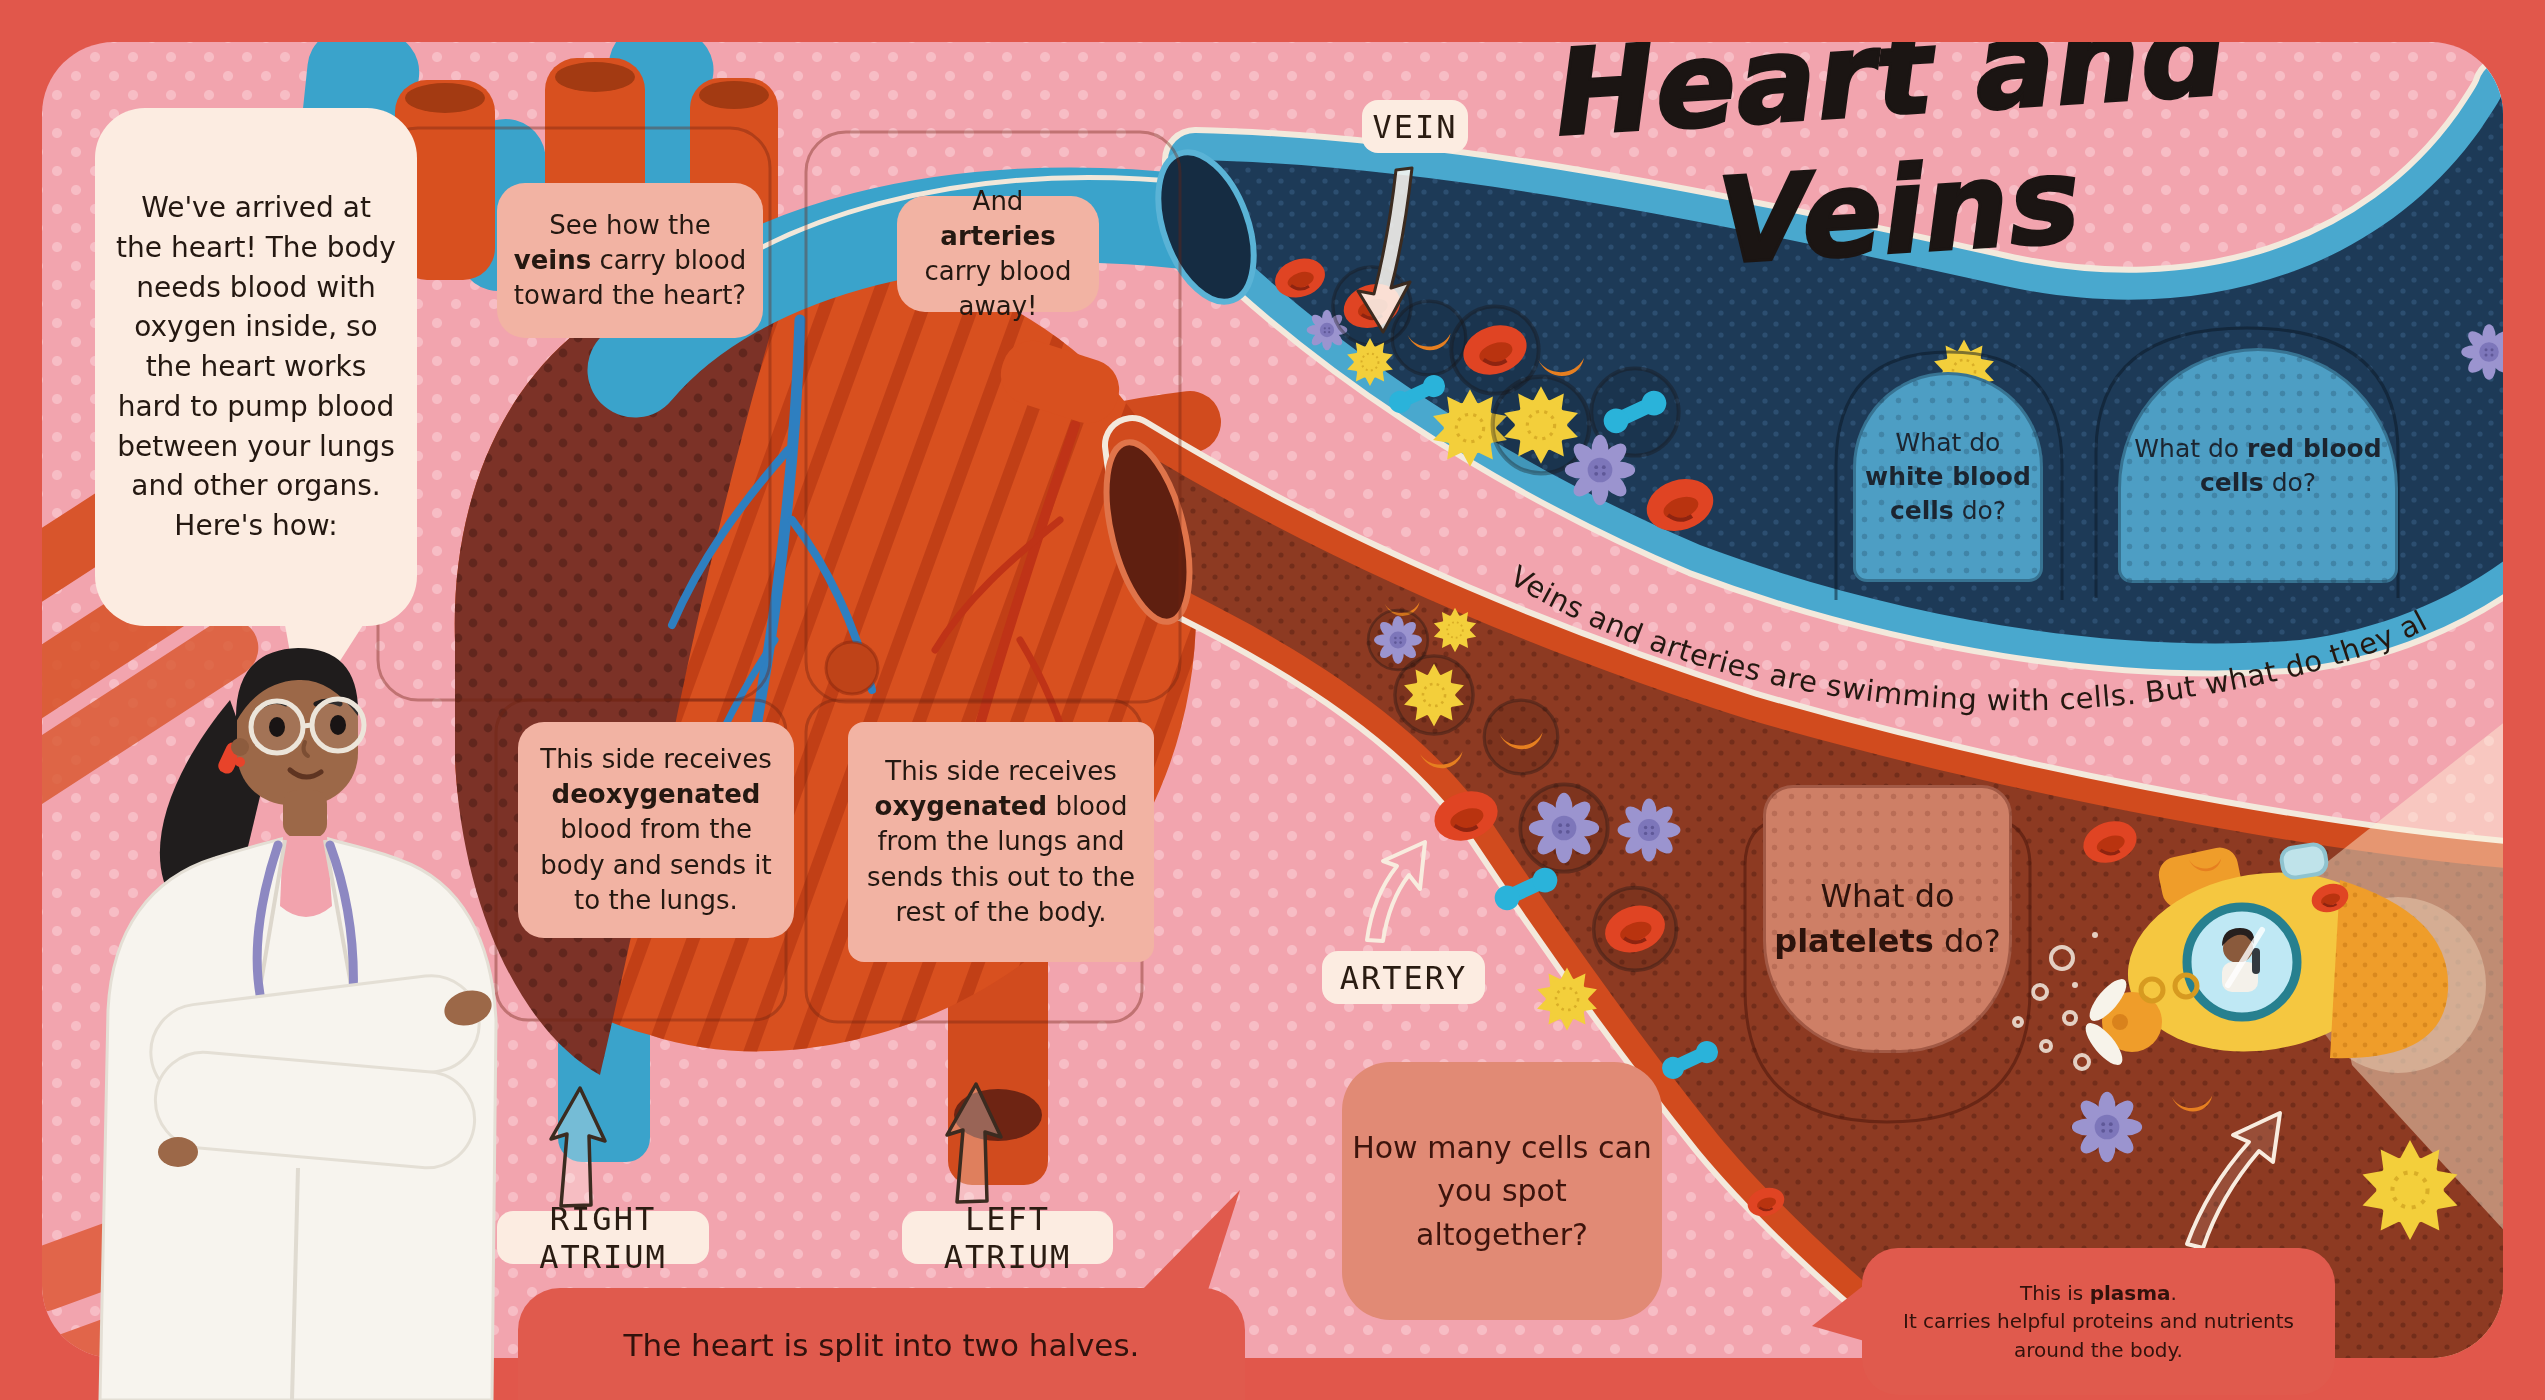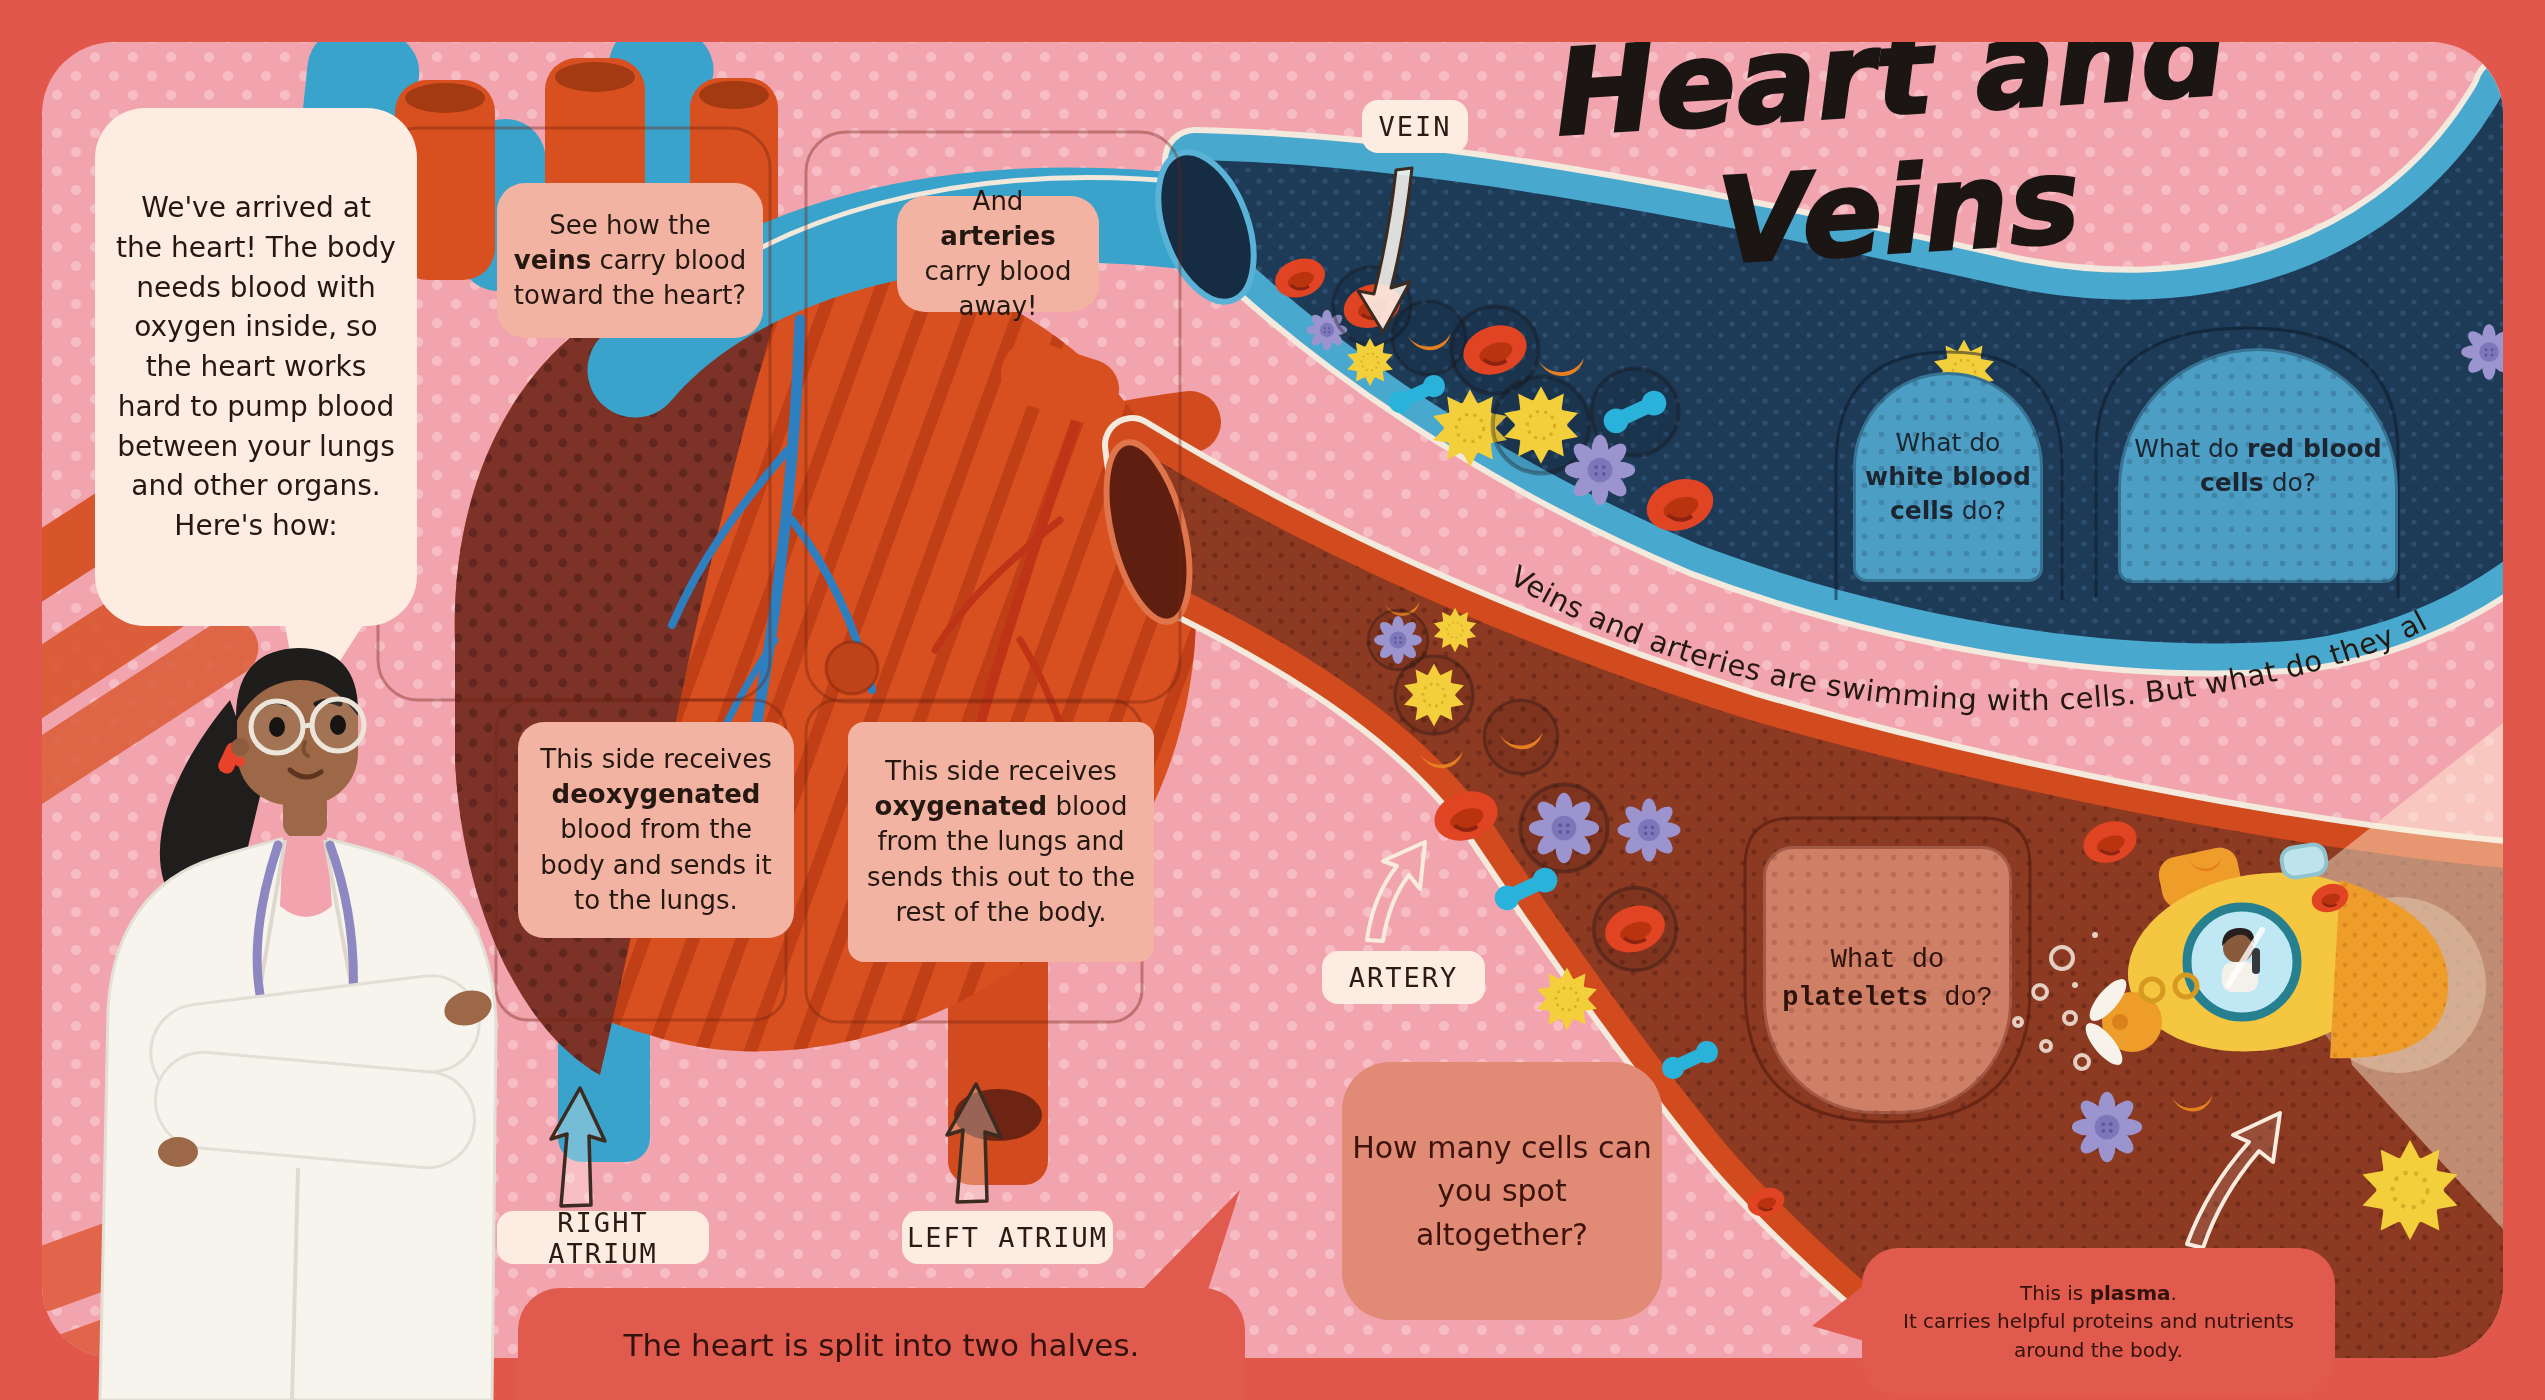--- a/index.html
+++ b/index.html
@@ -25,39 +25,39 @@
   .txt{display:flex;align-items:center;justify-content:center;text-align:center;}
   .intro-bubble{left:95px;top:108px;width:322px;height:518px;background:var(--cream);
     border-radius:50px;padding:26px 20px;font-size:28px;line-height:1.42;font-weight:400;}
   .salmon-box{background:var(--salmon);border-radius:28px;padding:10px 14px;
     font-size:26px;line-height:1.35;}
   .box-veins{left:497px;top:183px;width:266px;height:155px;}
   .box-arteries{left:897px;top:196px;width:202px;height:116px;}
   .box-left-side{left:518px;top:722px;width:276px;height:216px;border-radius:26px;}
   .box-right-side{left:848px;top:722px;width:306px;height:240px;border-radius:16px;}
   .tag{background:var(--cream);border-radius:16px;font-family:"DejaVu Sans Mono",monospace;
-    font-size:27px;letter-spacing:2px;color:#2a1c12;}
+    font-size:32px;letter-spacing:2px;color:#2a1c12;}
   .tag-vein{left:1362px;top:100px;width:106px;height:53px;}
   .tag-artery{left:1322px;top:951px;width:163px;height:53px;}
   .tag-ratrium{left:497px;top:1211px;width:212px;height:53px;}
   .tag-latrium{left:902px;top:1211px;width:211px;height:53px;}
   .page-title{left:1450px;top:42px;width:890px;height:200px;font-size:118px;
     font-style:italic;font-weight:bold;color:#1b1513;transform:rotate(-3.5deg);
     -webkit-text-stroke:3px #1b1513;letter-spacing:1px;}
   .arch-flap{background:var(--flap-blue);border:3px solid rgba(15,35,55,.35);
     color:#1c2530;font-size:25px;line-height:1.35;padding:8px;
     background-image:radial-gradient(rgba(20,45,65,.22) 2.5px,transparent 3.2px);
     background-size:17px 17px;}
   .flap-white{left:1853px;top:372px;width:190px;height:210px;border-radius:95px 95px 14px 14px;}
   .flap-red{left:2118px;top:348px;width:280px;height:235px;border-radius:140px 140px 14px 14px;}
-  .flap-platelet{left:1763px;top:846px;width:249px;height:268px;
+  .flap-platelet{left:1763px;top:785px;width:249px;height:268px;
     border-radius:30px 30px 112px 112px;background:var(--platelet-flap);
-    border:3px solid rgba(80,20,8,.35);color:#2d130c;font-size:27px;line-height:1.4;
+    border:3px solid rgba(80,20,8,.35);color:#2d130c;font-size:32px;line-height:1.4;
     background-image:radial-gradient(rgba(90,25,10,.18) 2.5px,transparent 3.2px);
-    background-size:17px 17px;font-family:Liberation Mono, monospace;}
+    background-size:17px 17px;}
   .question-box{left:1342px;top:1062px;width:320px;height:258px;background:var(--question-box);
     border-radius:48px;font-size:30px;line-height:1.45;color:#3d140c;padding:10px;}
   .red-bubble{background:var(--red-bubble);color:#32120c;}
   .split-bubble{left:518px;top:1288px;width:727px;height:114px;border-radius:42px 42px 0 0;
     font-size:31px;}
   .plasma-bubble{left:1862px;top:1248px;width:473px;height:147px;border-radius:36px;
     font-size:20px;line-height:1.42;flex-direction:column;padding:8px 16px;}
   .curve-text{font-size:29px;letter-spacing:.5px;fill:var(--text-dark);
     font-family:"DejaVu Sans",sans-serif;}
   .cell-ring{fill:rgba(0,0,0,.10);stroke:rgba(25,20,20,.35);stroke-width:4px;}

